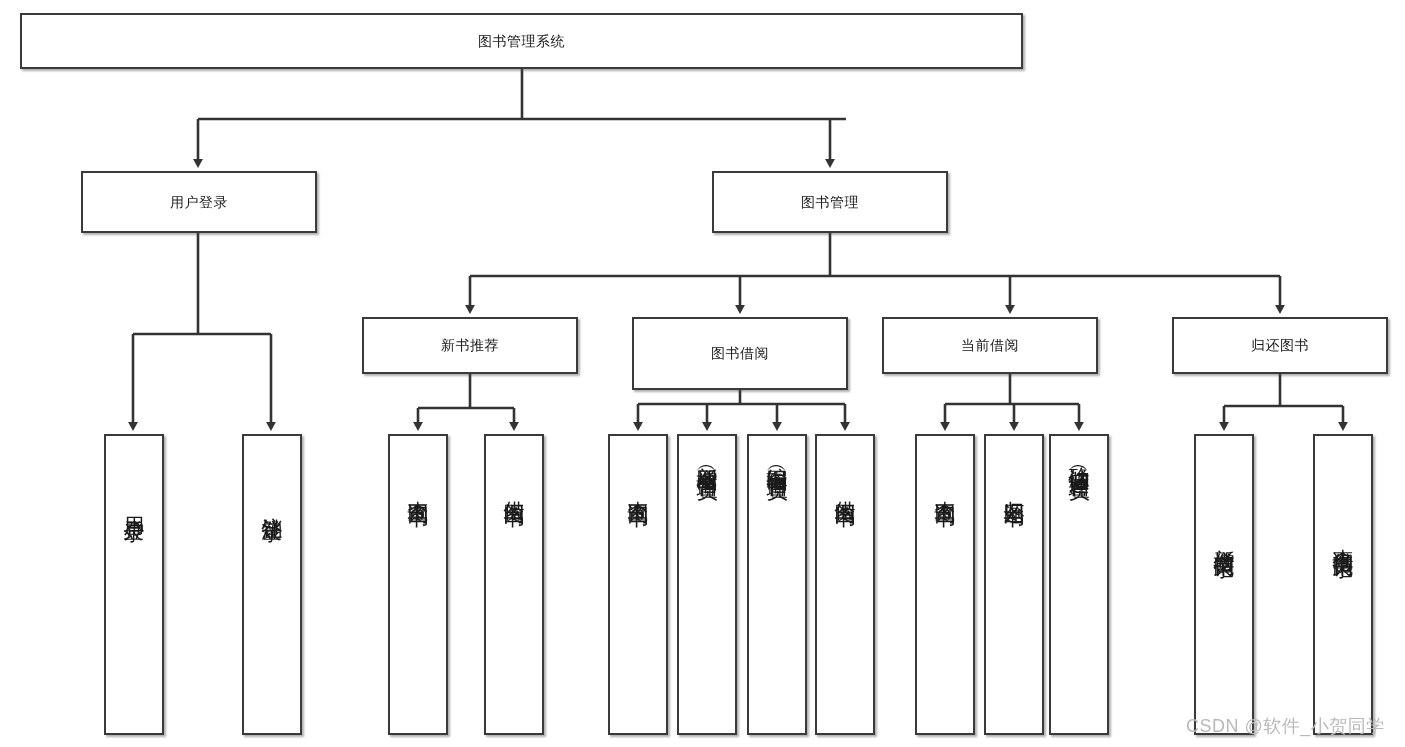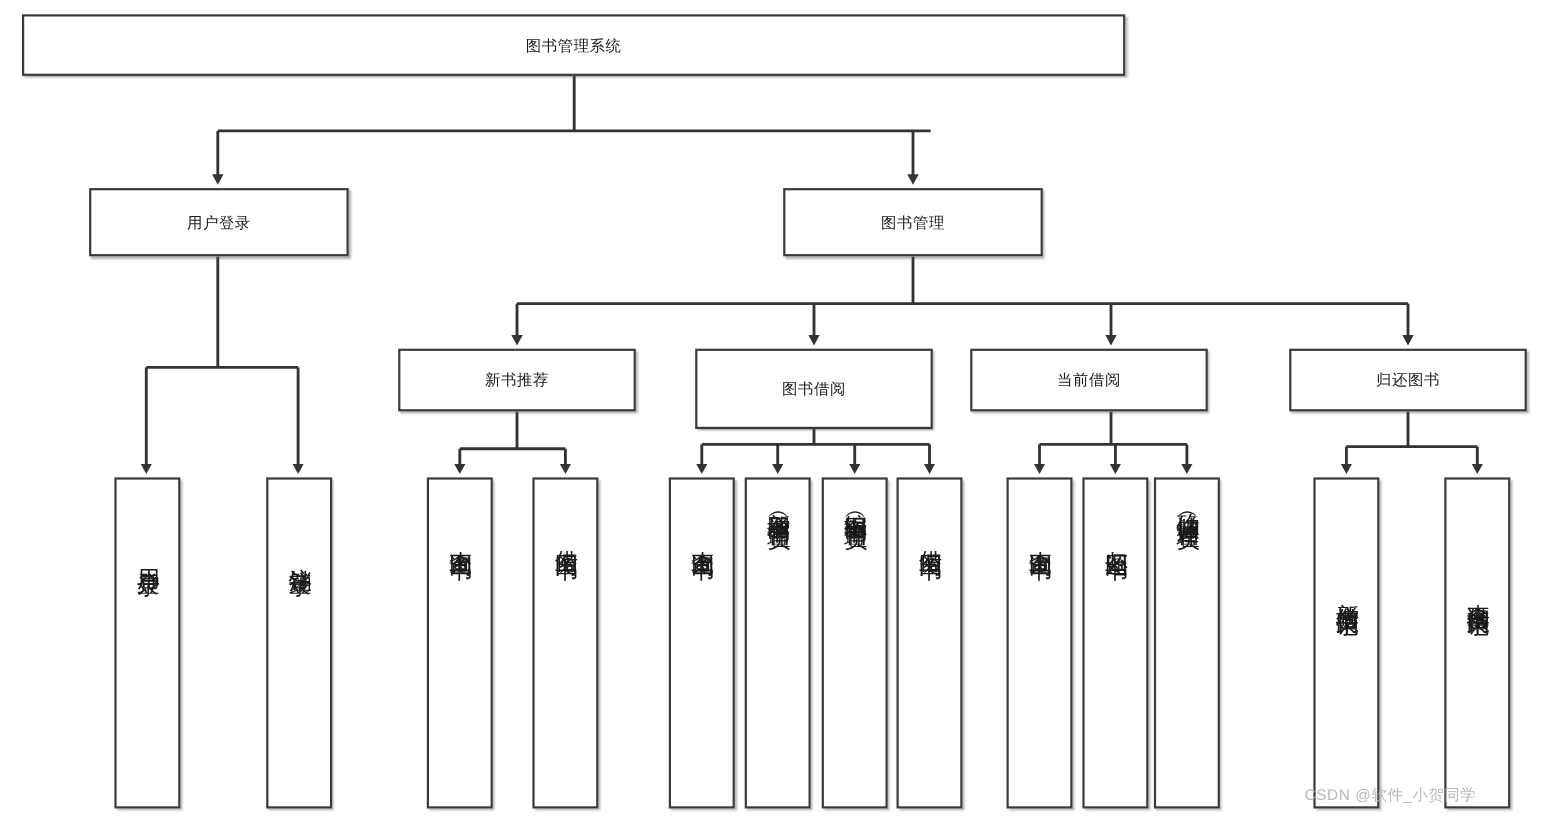--- a/index.html
+++ b/index.html
@@ -68,21 +68,21 @@
   .node.vert.mid3 .node-label {
     padding-top: 40px;
   }
   .node.vert.top0 .node-label {
     padding-top: 6px;
   }
   .watermark {
     position: absolute;
     left: 1186px;
     top: 714px;
-    font-size: 14px;
+    font-size: 18px;
     color: #b9b9b9;
     letter-spacing: 0.5px;
     white-space: nowrap;
     font-family: "Liberation Sans", "DejaVu Sans", sans-serif;
   }
 </style>
 </head>
 <body>
 
 <div id="diagram">

